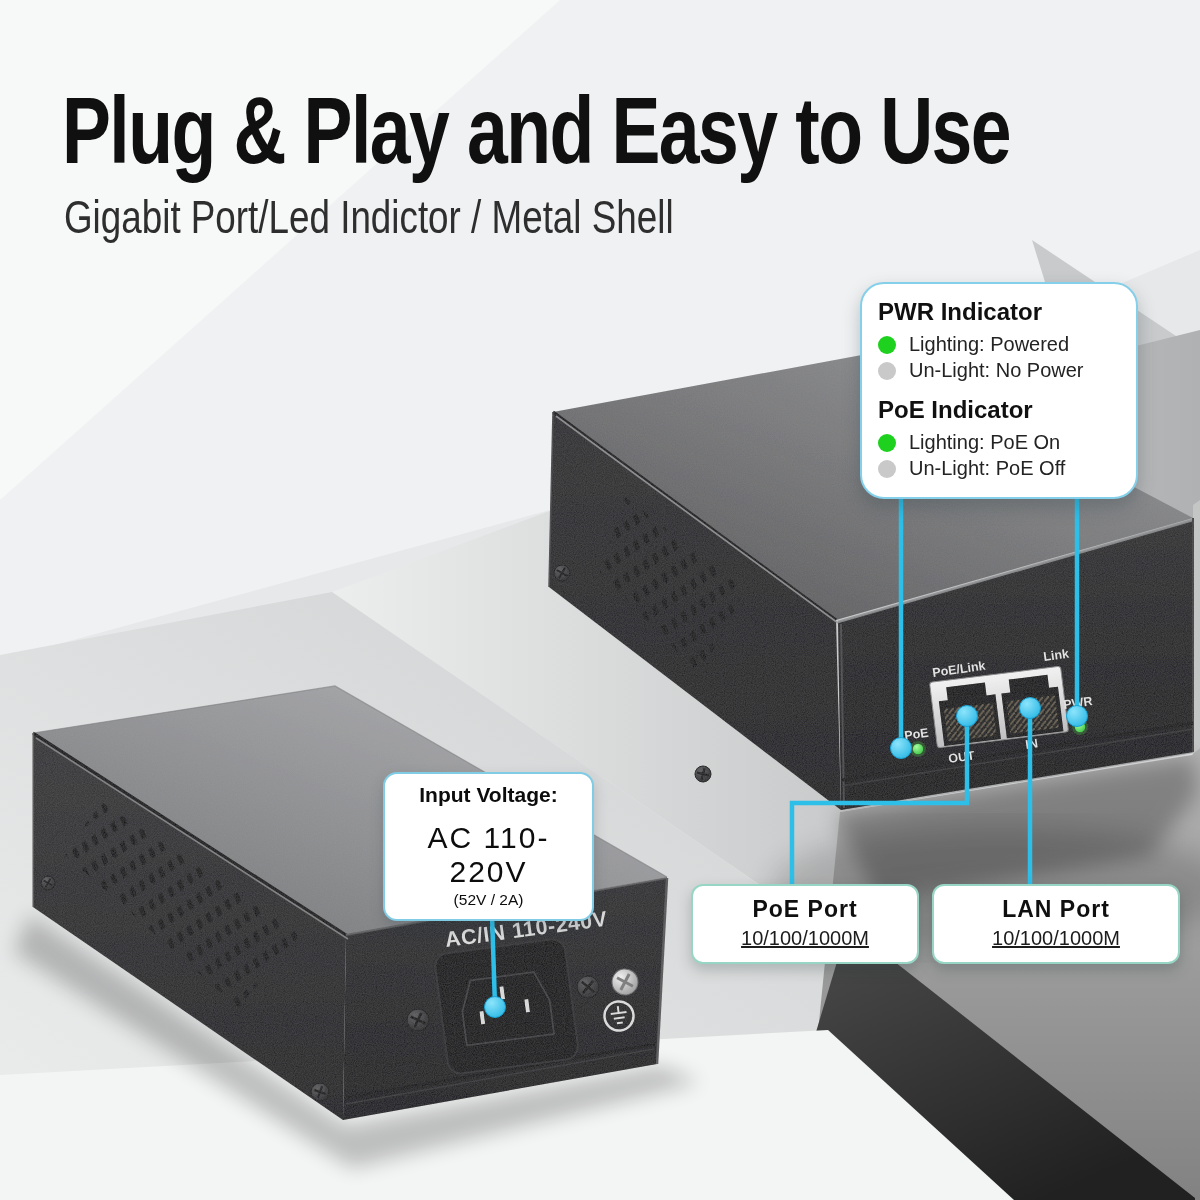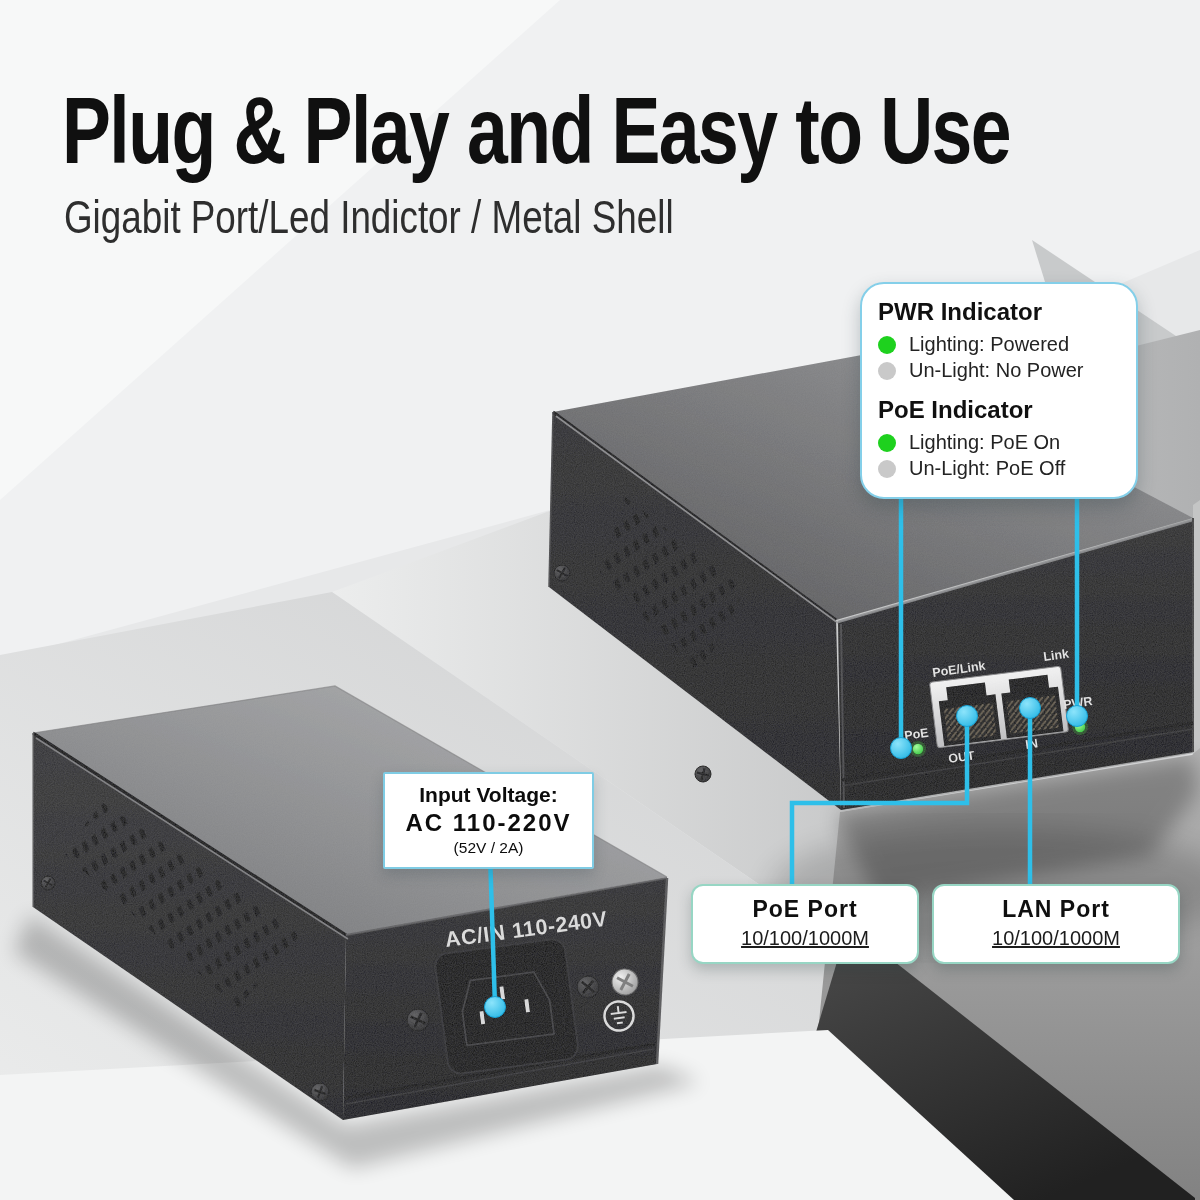--- a/index.html
+++ b/index.html
@@ -14,24 +14,24 @@
   .co{position:absolute;background:#fff;z-index:3;box-sizing:border-box;}
   .panel{left:860px;top:282px;width:278px;border:2px solid #84cfe9;border-radius:24px;
          padding:12px 14px 14px 16px;box-shadow:0 8px 18px rgba(40,60,70,.28);}
   .panel h3{margin:2px 0 7px 0;font-size:24px;font-weight:bold;color:#101010;letter-spacing:0;}
   .panel .sec2{margin-top:14px;}
   .row{display:flex;align-items:center;margin:3px 0;}
   .dot{width:18px;height:18px;border-radius:50%;flex:0 0 auto;margin-right:13px;}
   .dot-on{background:#1ed11e;}
   .dot-off{background:#c9c9c9;}
   .row span{font-size:20px;color:#232323;white-space:nowrap;}
-  .input-box{left:383px;top:772px;width:211px;border:2px solid #7fcce4;border-radius:2px;
+  .input-box{left:383px;top:772px;width:211px;border:2px solid #7fcce4;border-radius:14px;
              text-align:center;padding:9px 4px 10px 4px;box-shadow:0 6px 14px rgba(40,60,70,.22);}
   .input-box .l1{font-size:21px;font-weight:bold;color:#0c0c0c;}
-  .input-box .l2{font-size:24px;font-weight:bold;color:#0c0c0c;letter-spacing:2px;margin-top:2px;}
+  .input-box .l2{font-size:30px;font-weight:normal;color:#0c0c0c;letter-spacing:2px;margin-top:14px;}
   .input-box .l3{font-size:15.5px;font-weight:normal;color:#0c0c0c;margin-top:2px;}
   .port-box{border:2px solid #97d6c4;border-radius:12px;text-align:center;width:228px;height:80px;
             padding-top:10px;box-shadow:0 6px 14px rgba(40,60,60,.25);}
   .port-box .t{font-size:23px;font-weight:bold;color:#0f0f0f;letter-spacing:1px;}
   .port-box .s{font-size:20px;color:#1c1c1c;margin-top:4px;text-decoration:underline;}
   .poe-box{left:691px;top:884px;}
   .lan-box{left:932px;top:884px;width:248px;}
 </style>
 </head>
 <body>

